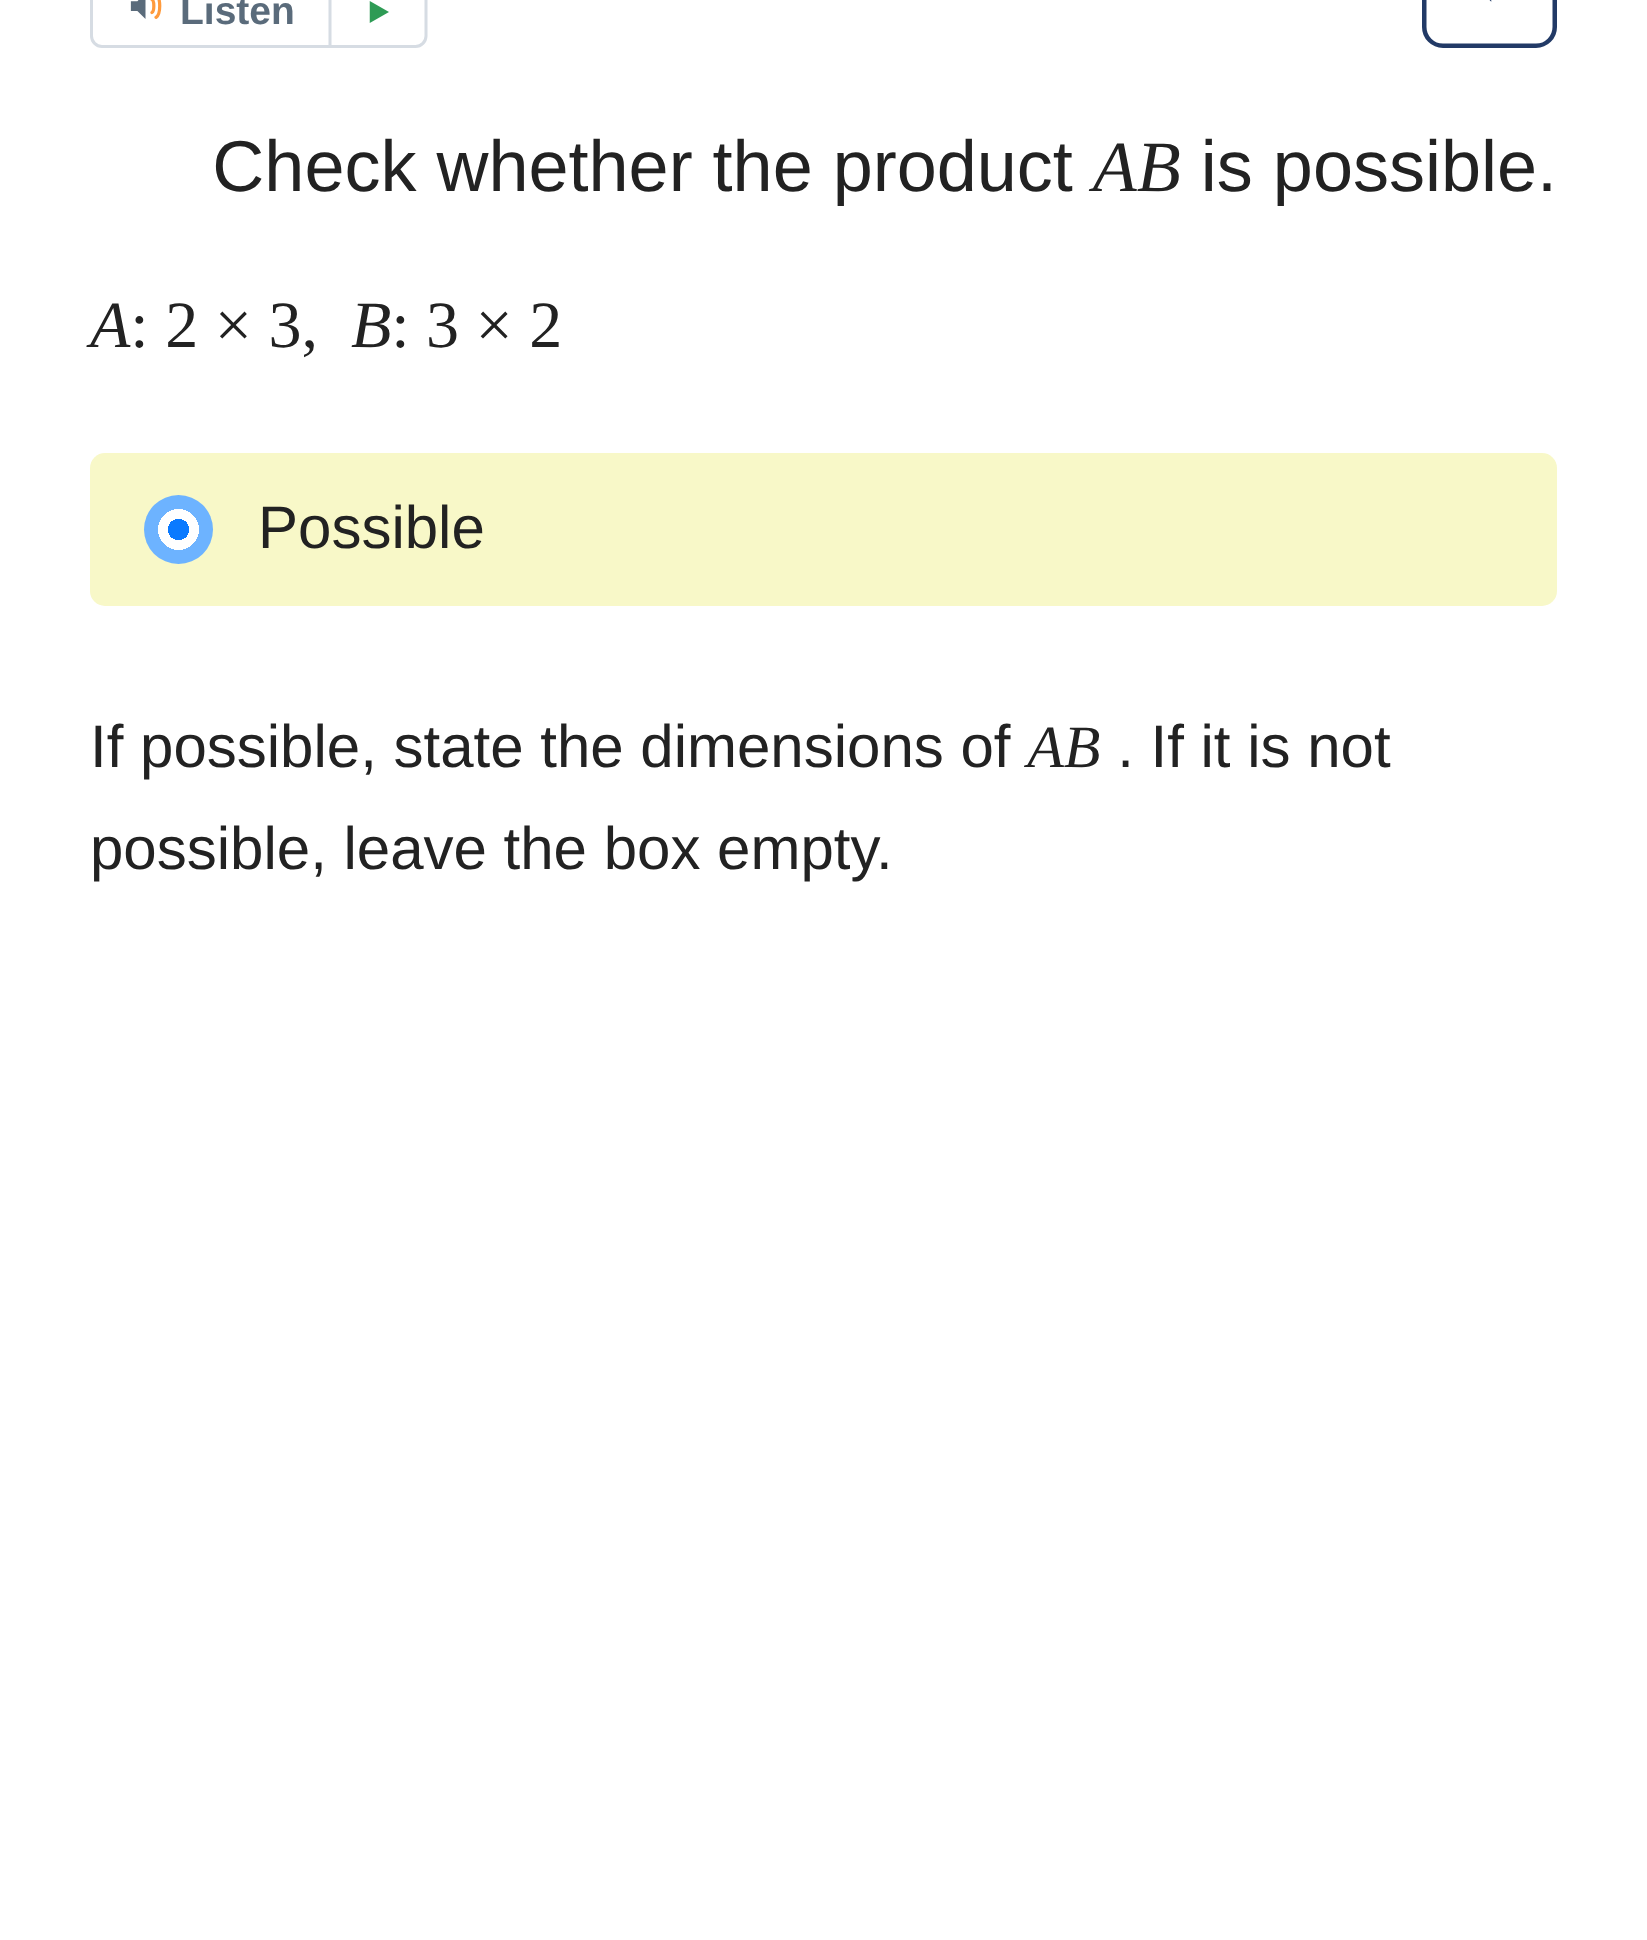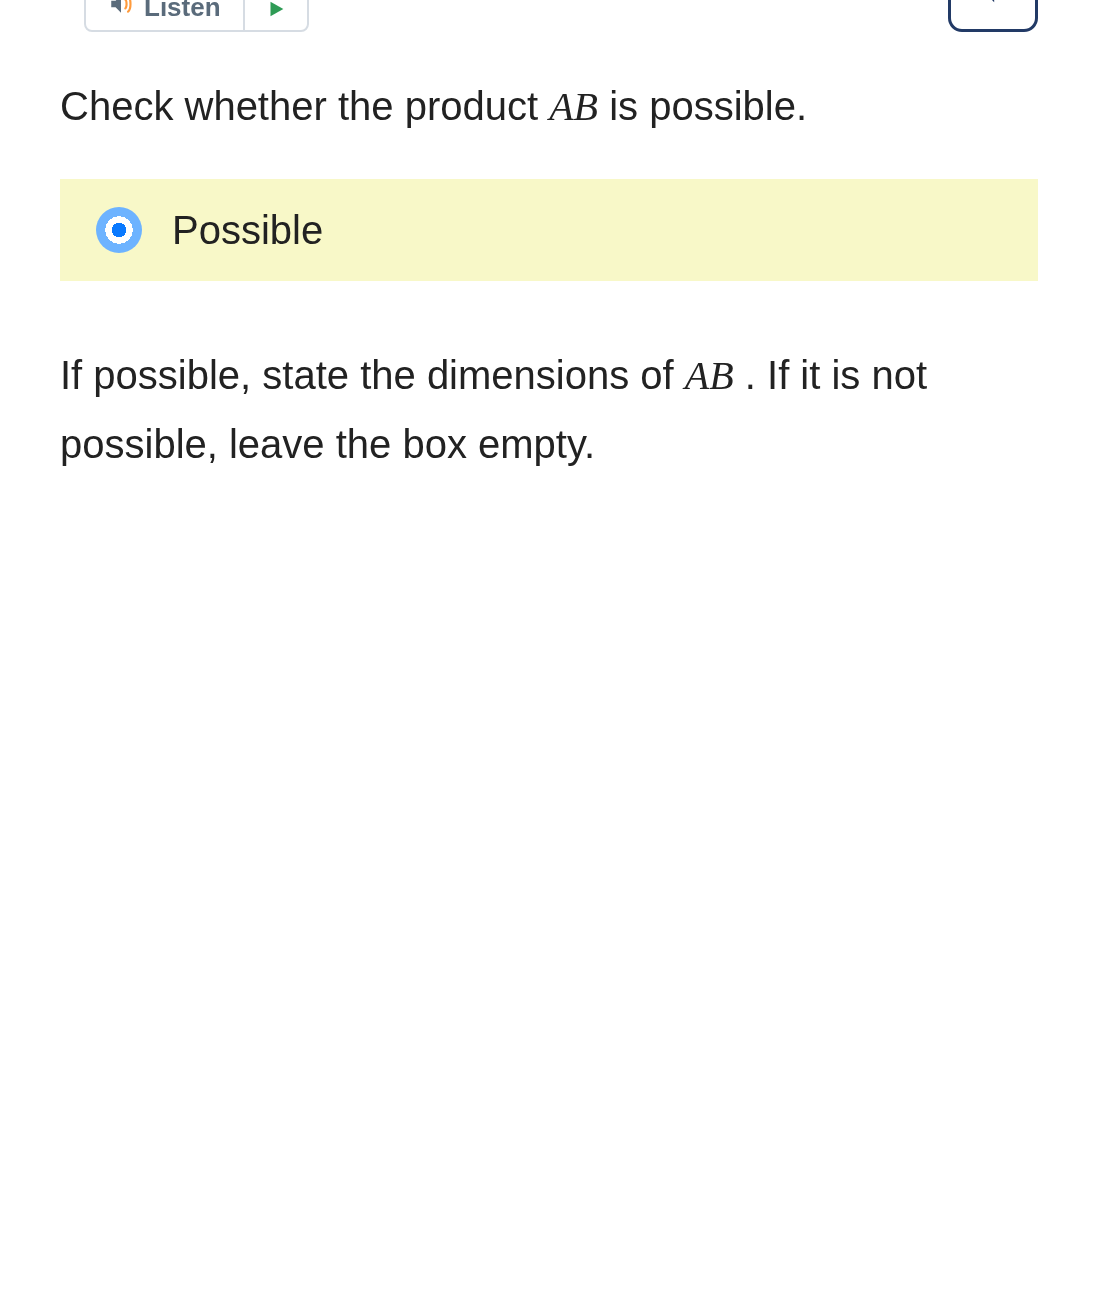--- a/index.html
+++ b/index.html
@@ -9,21 +9,21 @@
     font-family: -apple-system, BlinkMacSystemFont, "Segoe UI", Helvetica, Arial, sans-serif;
     font-size: 38px;
     color: #222;
     width: 1098px;
     background: #fff;
   }
   .top-bar {
     display: flex;
     justify-content: space-between;
     align-items: flex-start;
-    padding: 0 60px 0 84px;
+    padding: 0 60px 0 60px;
     height: 34px;
     overflow: hidden;
     gap: 37px;
   }
   .listen-group {
     display: flex;
     align-items: center;
     border: 2px solid #d6dce3;
     border-radius: 8px;
     height: 50px;
@@ -56,23 +56,24 @@
     margin-top: -50px;
     display: flex;
     align-items: center;
     justify-content: center;
     background: #fff;
   }
   .content {
     padding: 40px 60px 40px 60px;
   }
   .prompt-line {
-    font-size: 40px;
+    font-size: 48px;
     line-height: 1.6;
     margin-bottom: 40px;
+    text-align: right;
   }
   .math-it {
     font-family: "Times New Roman", Georgia, serif;
     font-style: italic;
   }
   .math-line {
     font-family: "Times New Roman", Georgia, serif;
     font-size: 44px;
     margin: 30px 0 60px 0;
   }
@@ -81,20 +82,21 @@
   }
   .option {
     display: flex;
     align-items: center;
     gap: 30px;
     padding: 28px 36px;
     font-size: 40px;
   }
   .option.selected {
     background: #f8f8c8;
+    border-radius: 10px;
   }
   .radio {
     width: 46px;
     height: 46px;
     border-radius: 50%;
     border: 3px solid #b9bec4;
     display: flex;
     align-items: center;
     justify-content: center;
     flex-shrink: 0;
@@ -158,20 +160,23 @@
     </span>
   </div>
 </div>
 
 <div class="content">
 
   <div class="prompt-line">
     <span>Check whether the product </span><span class="math-it">AB</span><span> is possible.</span>
   </div>
 
+  <div class="math-line">
+    <span class="math-it">A</span>: 2 × 3,&nbsp; <span class="math-it">B</span>: 3 × 2
+  </div>
 
   <div class="options">
     <div class="option selected">
       <div class="radio checked"></div>
       <span>Possible</span>
     </div>
   </div>
 
   <div class="followup">
     <span>If possible, state the dimensions of </span><span class="math-it">AB</span><span> . If it is not possible, leave the box empty.</span>

